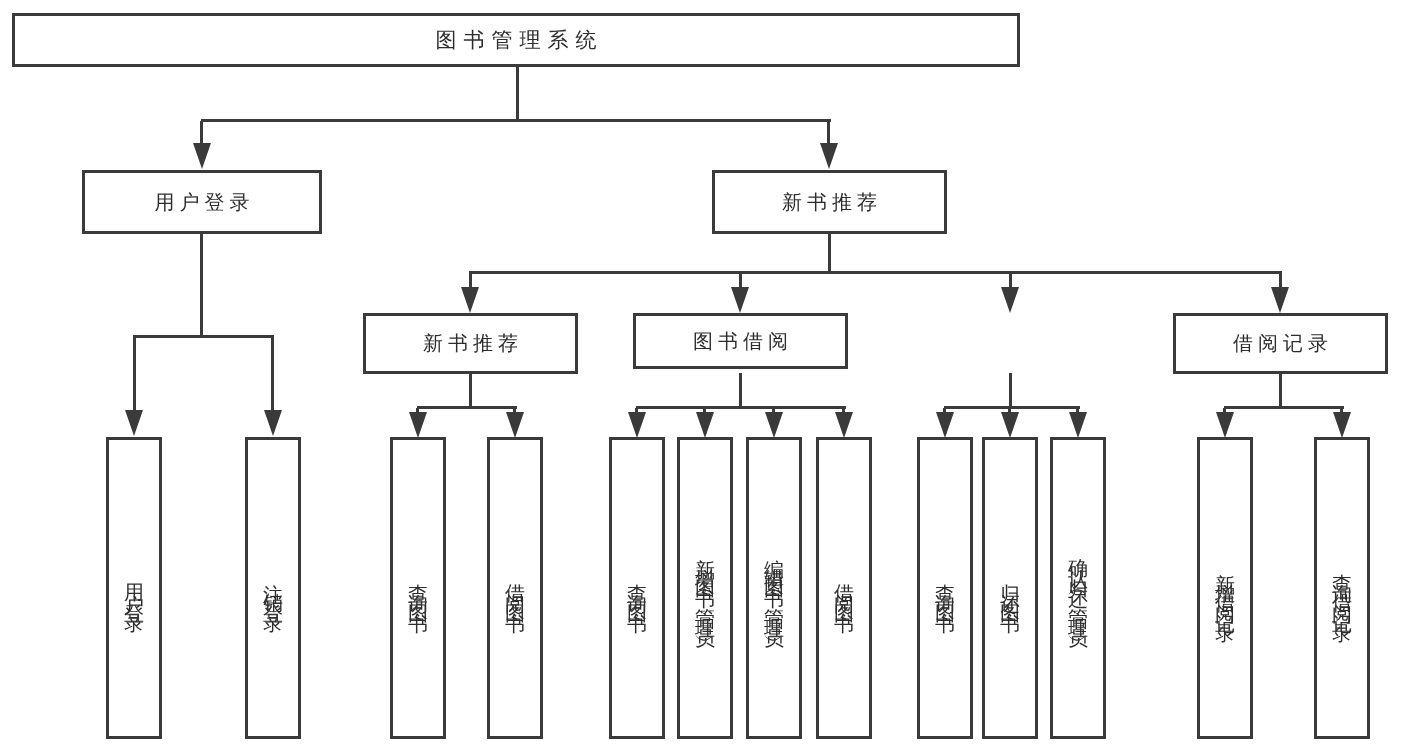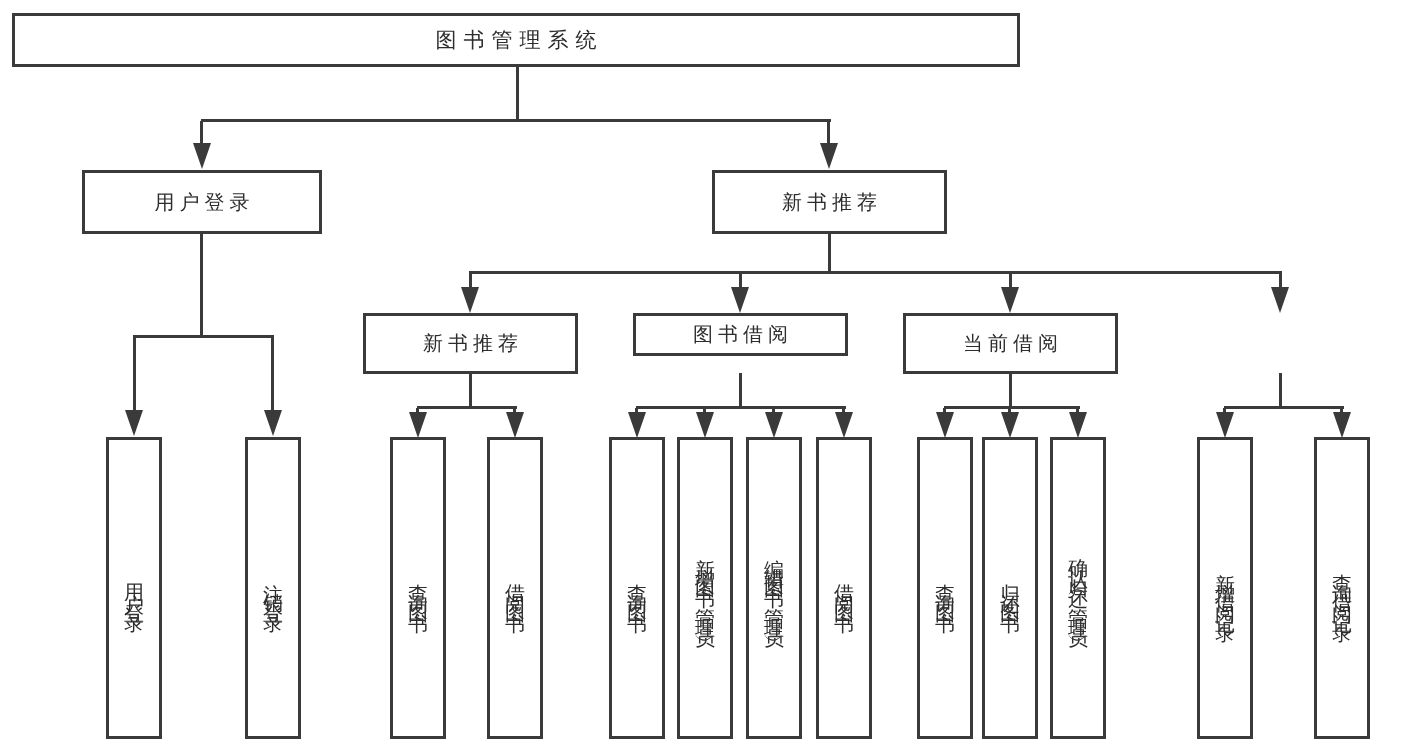--- a/index.html
+++ b/index.html
@@ -62,25 +62,25 @@
   <div class="v" style="left:739px;top:273px;height:16px"></div>
   <div class="ar" style="left:731px;top:287px"></div>
   <div class="v" style="left:1009px;top:273px;height:16px"></div>
   <div class="ar" style="left:1001px;top:287px"></div>
   <div class="v" style="left:1279px;top:273px;height:16px"></div>
   <div class="ar" style="left:1271px;top:287px"></div>
 
   <div class="box" style="left:363px;top:313px;width:215px;height:61px">
     <span class="hl">新书推荐</span>
   </div>
-  <div class="box" style="left:633px;top:313px;width:215px;height:43px">
+  <div class="box" style="left:633px;top:313px;width:215px;height:56px">
     <span class="hl">图书借阅</span>
   </div>
-  <div class="box" style="left:903px;top:313px;width:215px;height:61px">
-    <span class="hl">当前借阅</span>
+  <div class="box" style="left:1173px;top:313px;width:215px;height:61px">
+    <span class="hl">借阅记录</span>
   </div>
 
   <div class="v" style="left:469px;top:373px;height:35px"></div>
   <div class="h" style="left:417px;top:406px;width:100px"></div>
   <div class="v" style="left:416px;top:408px;height:6px"></div>
   <div class="ar" style="left:409px;top:412px"></div>
   <div class="v" style="left:513px;top:408px;height:6px"></div>
   <div class="ar" style="left:506px;top:412px"></div>
 
   <div class="v" style="left:739px;top:373px;height:35px"></div>

